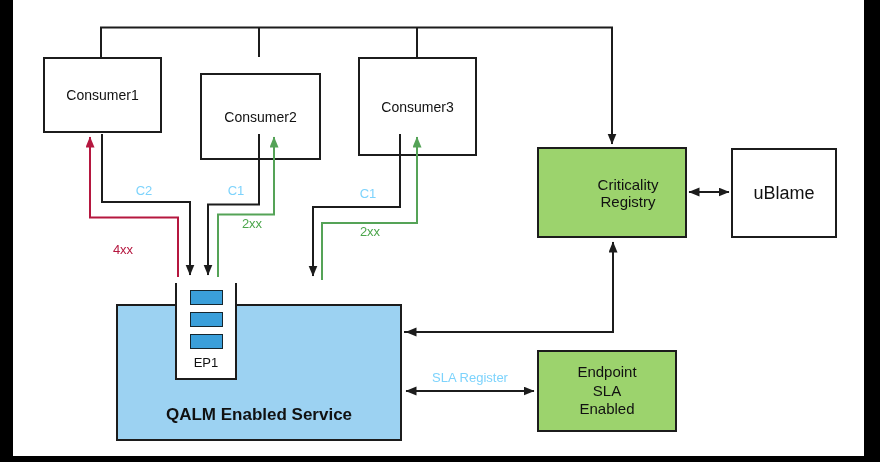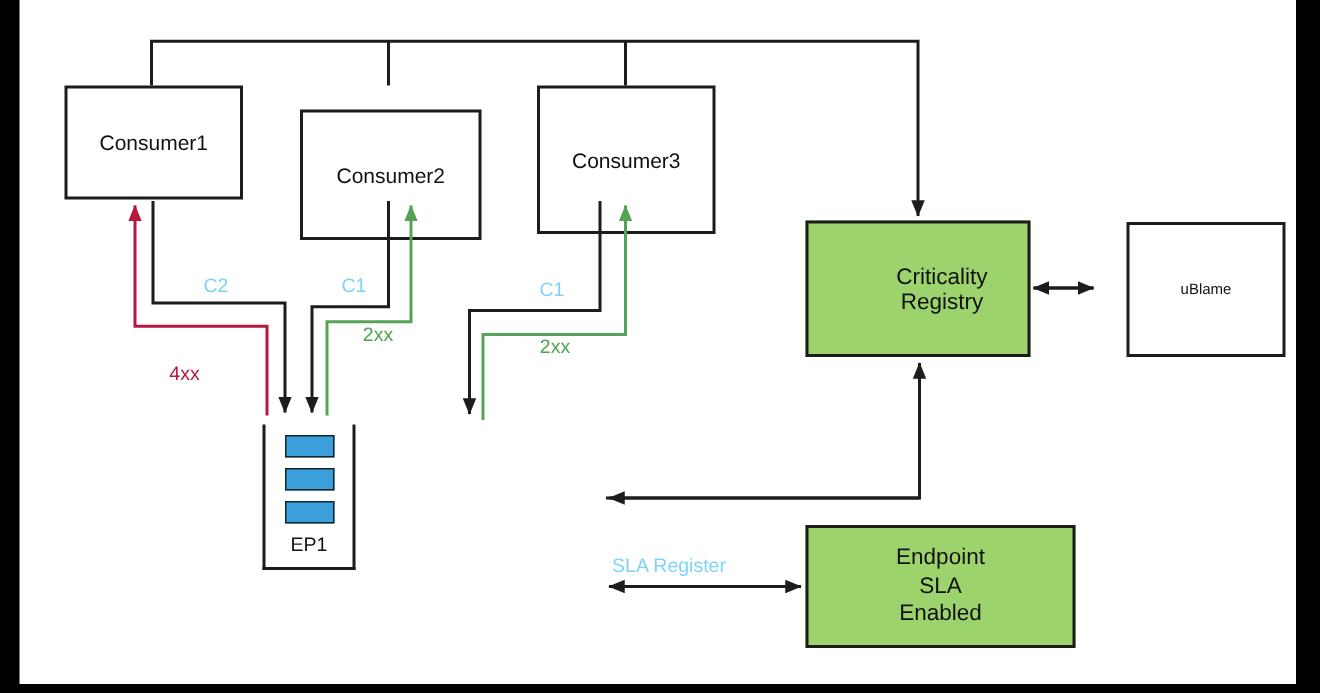--- a/index.html
+++ b/index.html
@@ -9,21 +9,21 @@
     -webkit-font-smoothing:antialiased;
   }
   #canvas-bg{position:absolute;left:13px;top:0;width:851px;height:456px;background:#ffffff;}
   .node{position:absolute;box-sizing:border-box;border:2px solid #1c1c1c;display:flex;
         align-items:center;justify-content:center;text-align:center;color:#111;z-index:2;}
   .white-node{background:#ffffff;}
   .green-node{background:#9cd36d;}
   .blue-node{background:#9cd2f2;}
   .consumer{font-size:14px;}
   .registry{font-size:15px;padding-left:32px;}
-  .ublame{font-size:10px;margin-left:20px;}
+  .ublame{font-size:18px;}
   .sla-registry{font-size:15px;line-height:1.25;flex-direction:column;}
   .qalm-label{position:absolute;left:0;right:0;bottom:14px;text-align:center;
               font-weight:bold;font-size:17px;color:#111;}
   .ep{position:absolute;box-sizing:border-box;background:#ffffff;
       border-left:2px solid #1c1c1c;border-right:2px solid #1c1c1c;border-bottom:2px solid #1c1c1c;
       z-index:3;display:flex;flex-direction:column;align-items:center;}
   .queue-slot{width:33px;height:15px;background:#3a9fda;border:1px solid #15262e;
               box-sizing:border-box;margin-top:7px;}
   .ep-label{font-size:13px;color:#111;margin-top:6px;}
   #wires{position:absolute;left:0;top:0;z-index:5;pointer-events:none;}
@@ -84,34 +84,37 @@
   </div>
 
   <div class="node green-node registry" style="left:537px;top:147px;width:150px;height:91px;">
     <span>Criticality Registry</span>
   </div>
 
   <div class="node white-node ublame" style="left:731px;top:148px;width:106px;height:90px;">
     <span>uBlame</span>
   </div>
 
-  <div class="node green-node sla-registry" style="left:537px;top:350px;width:180px;height:82px;">
+  <div class="node green-node sla-registry" style="left:537px;top:350px;width:140px;height:82px;">
     <span>Endpoint</span>
     <span>SLA</span>
     <span>Enabled</span>
   </div>
 
+  <div class="node blue-node" style="left:116px;top:304px;width:286px;height:137px;">
+    <div class="qalm-label">QALM Enabled Service</div>
+  </div>
 
   <div class="ep" style="left:175px;top:283px;width:62px;height:97px;">
     <div class="queue-slot"></div>
     <div class="queue-slot"></div>
     <div class="queue-slot"></div>
     <div class="ep-label">EP1</div>
   </div>
 
   <div class="edge-label" style="left:144px;top:190px;">C2</div>
   <div class="edge-label" style="left:236px;top:190px;">C1</div>
   <div class="edge-label" style="left:368px;top:193px;">C1</div>
   <div class="edge-label lbl-red" style="left:123px;top:225px;">4xx</div>
   <div class="edge-label lbl-green" style="left:252px;top:223px;">2xx</div>
   <div class="edge-label lbl-green" style="left:370px;top:231px;">2xx</div>
-  <div class="edge-label" style="left:446px;top:377px;">SLA Register</div>
+  <div class="edge-label" style="left:470px;top:377px;">SLA Register</div>
 </div>
 
 </body></html>

